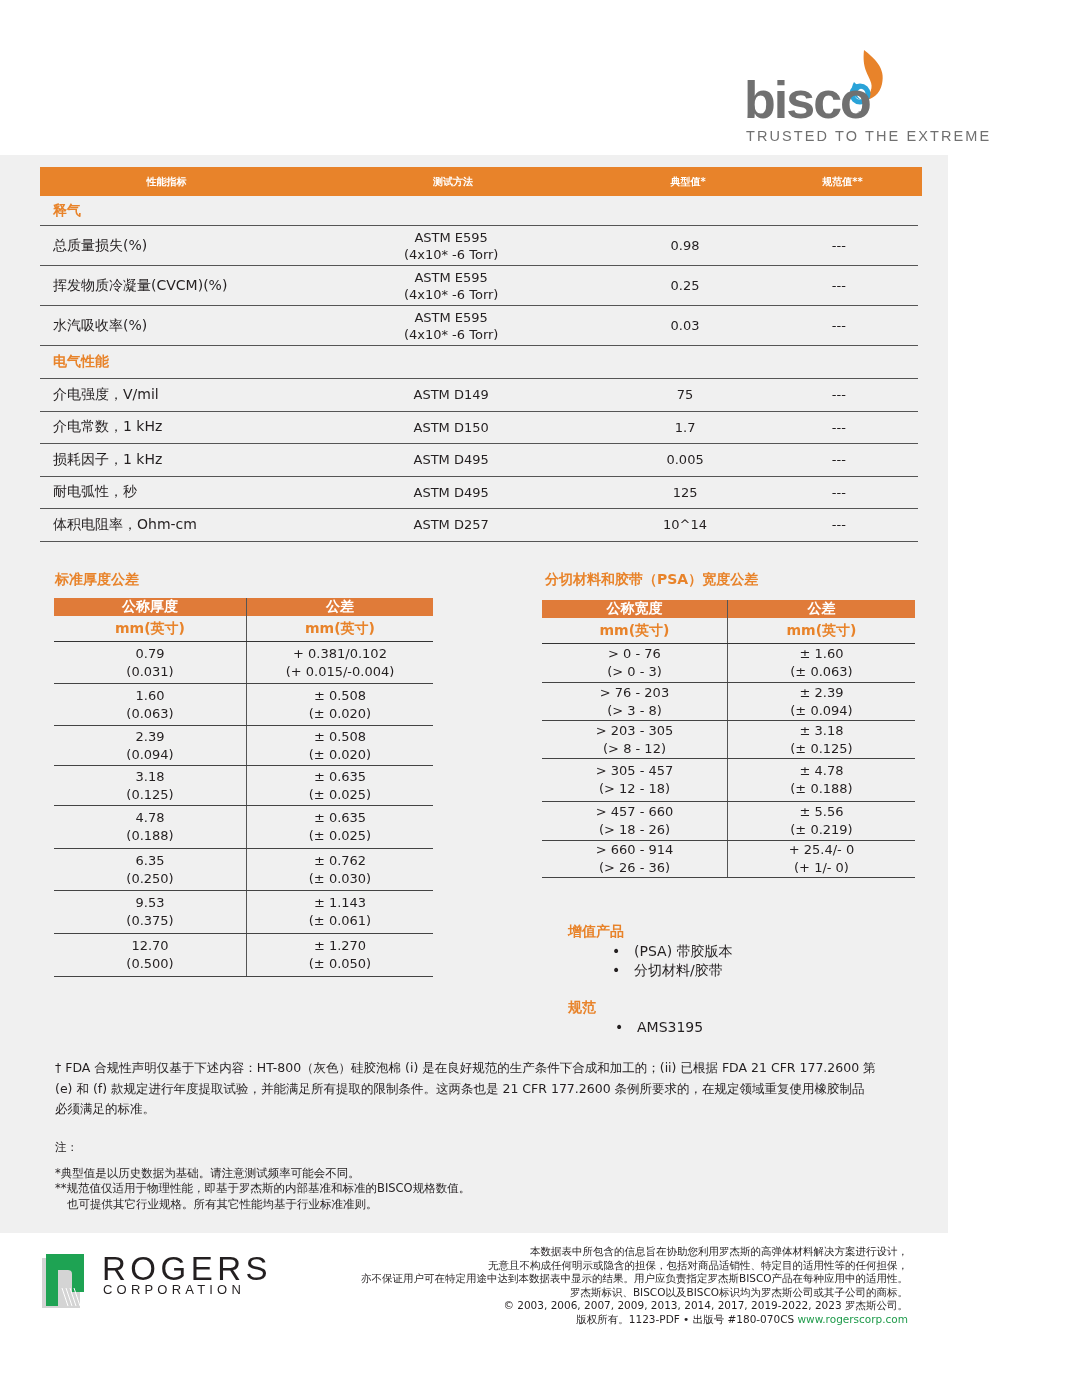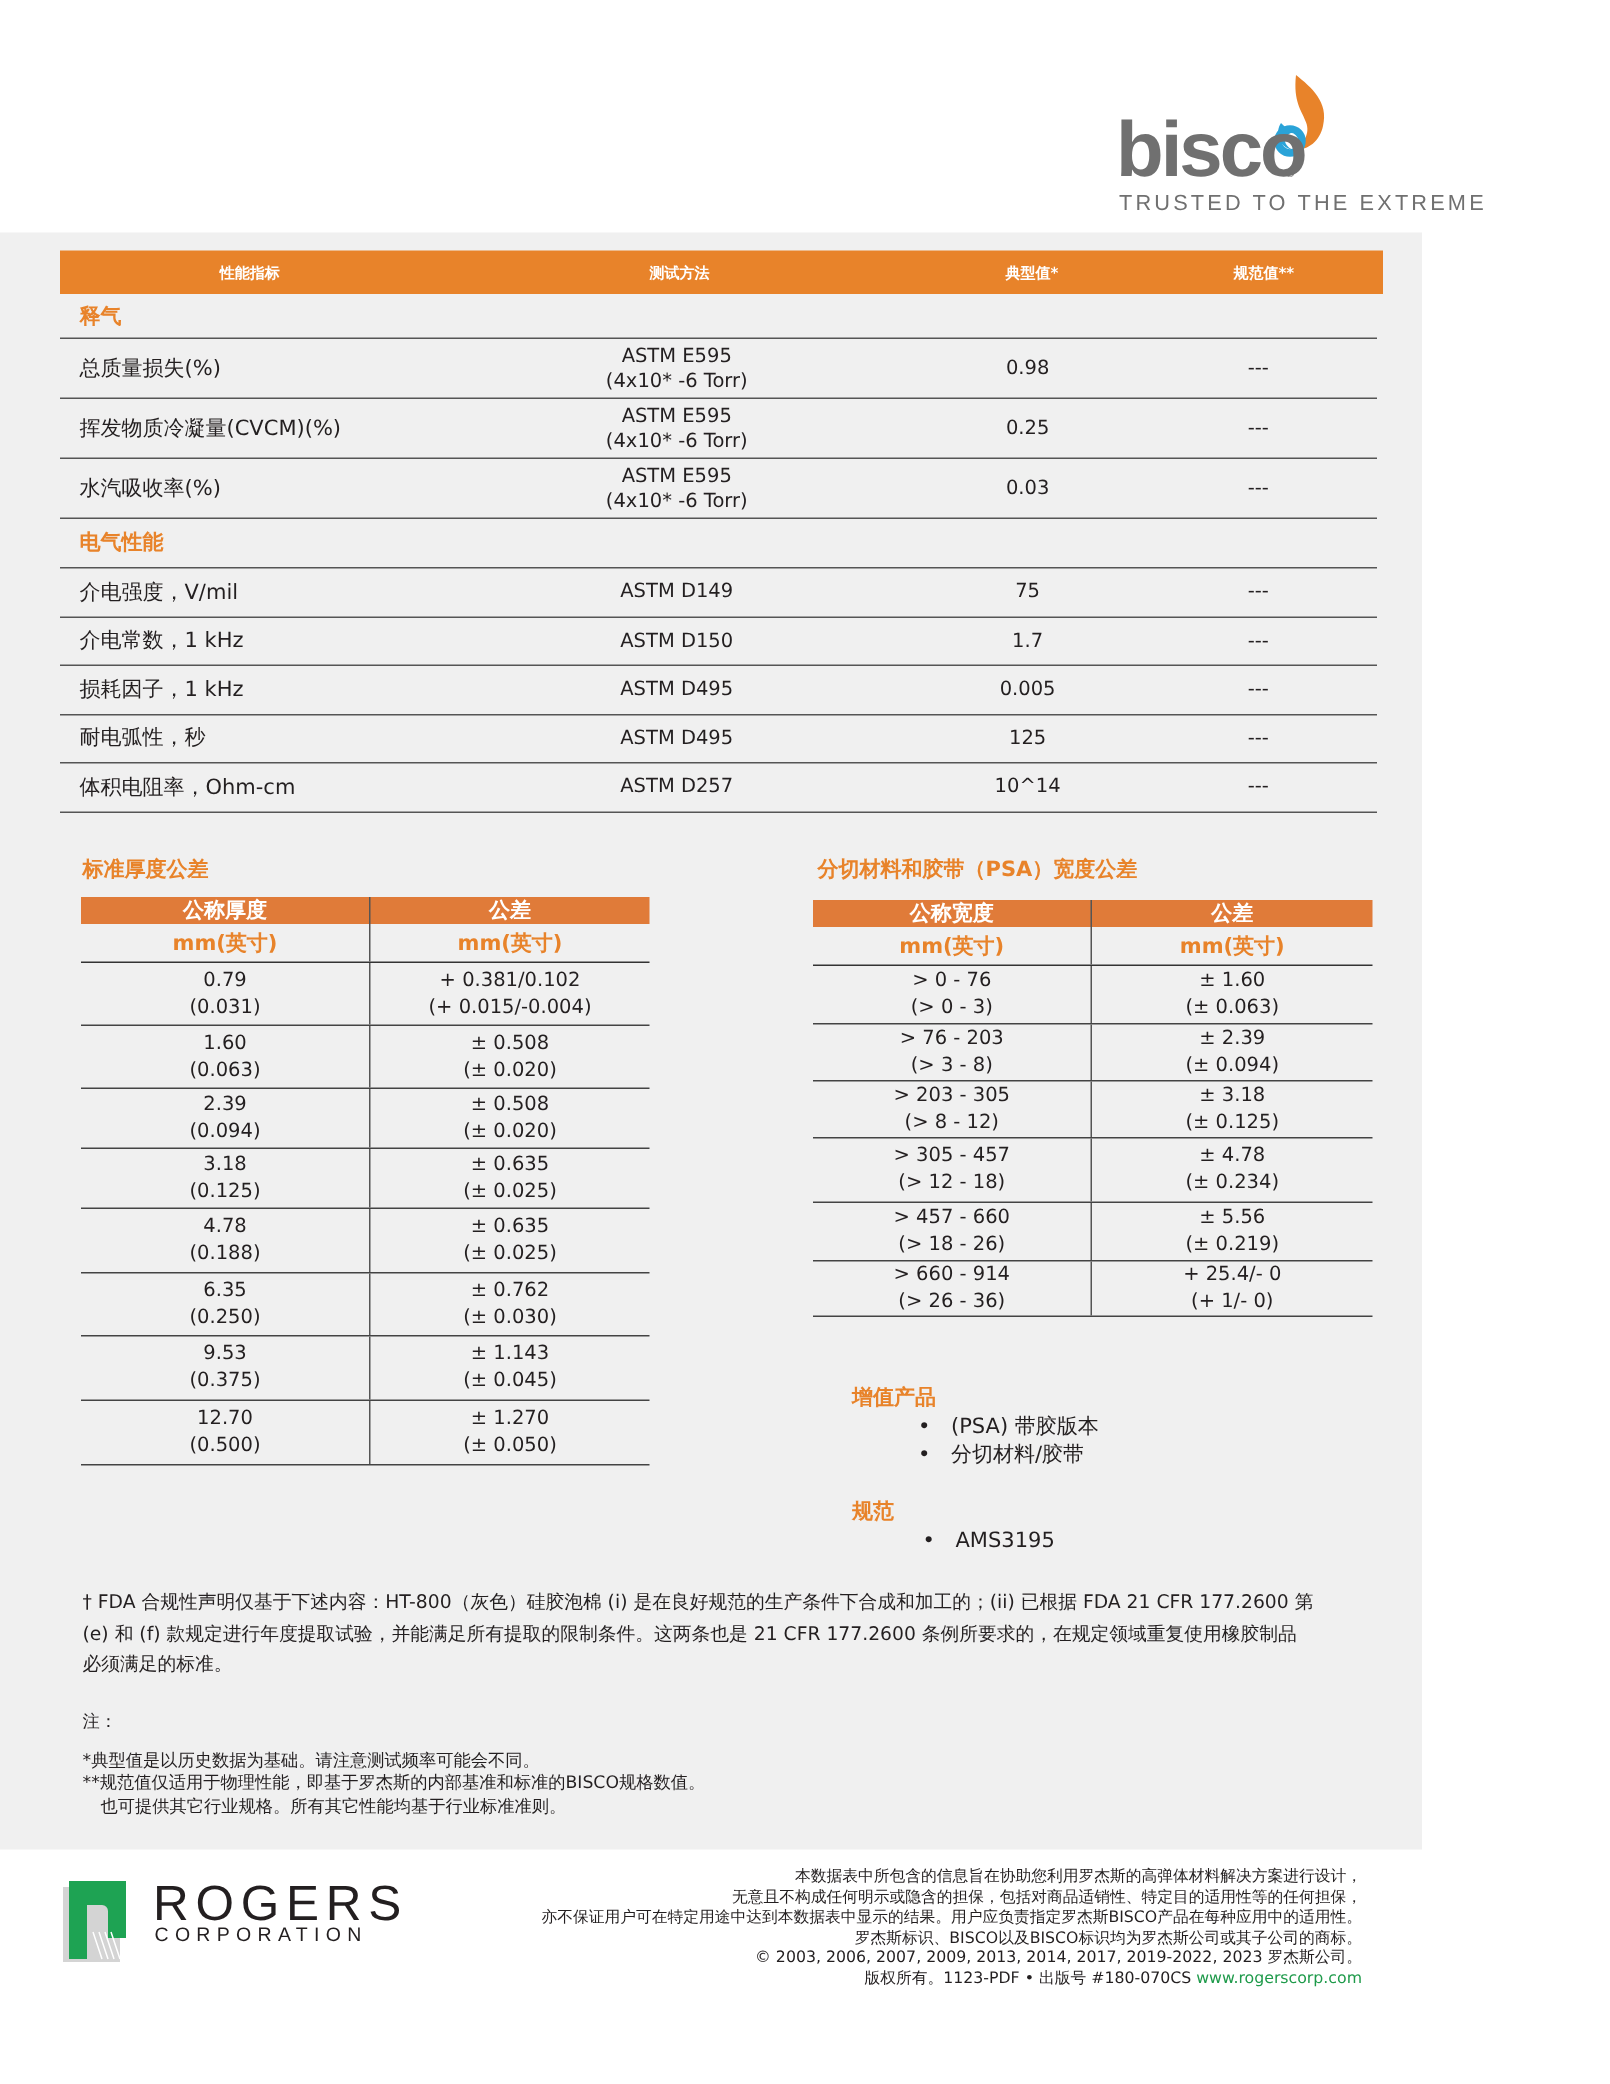--- a/index.html
+++ b/index.html
@@ -221,21 +221,21 @@
           <span>(± 0.030)</span>
         </div>
       </div>
       <div class="tol-row" style="height: 43px;">
         <div class="tc-a" style="width:193px">
           <span>9.53</span>
           <span>(0.375)</span>
         </div>
         <div style="width:186px">
           <span>± 1.143</span>
-          <span>(± 0.045)</span>
+          <span>(± 0.061)</span>
         </div>
       </div>
       <div class="tol-row" style="height: 43px;">
         <div class="tc-a" style="width:193px">
           <span>12.70</span>
           <span>(0.500)</span>
         </div>
         <div style="width:186px">
           <span>± 1.270</span>
           <span>(± 0.050)</span>
@@ -285,21 +285,21 @@
           <span>(± 0.125)</span>
         </div>
       </div>
       <div class="tol-row" style="height: 43px;">
         <div class="tc-a" style="width:186px">
           <span>&gt; 305 - 457</span>
           <span>(&gt; 12 - 18)</span>
         </div>
         <div style="width:187px">
           <span>± 4.78</span>
-          <span>(± 0.234)</span>
+          <span>(± 0.188)</span>
         </div>
       </div>
       <div class="tol-row" style="height: 39px;">
         <div class="tc-a" style="width:186px">
           <span>&gt; 457 - 660</span>
           <span>(&gt; 18 - 26)</span>
         </div>
         <div style="width:187px">
           <span>± 5.56</span>
           <span>(± 0.219)</span>

